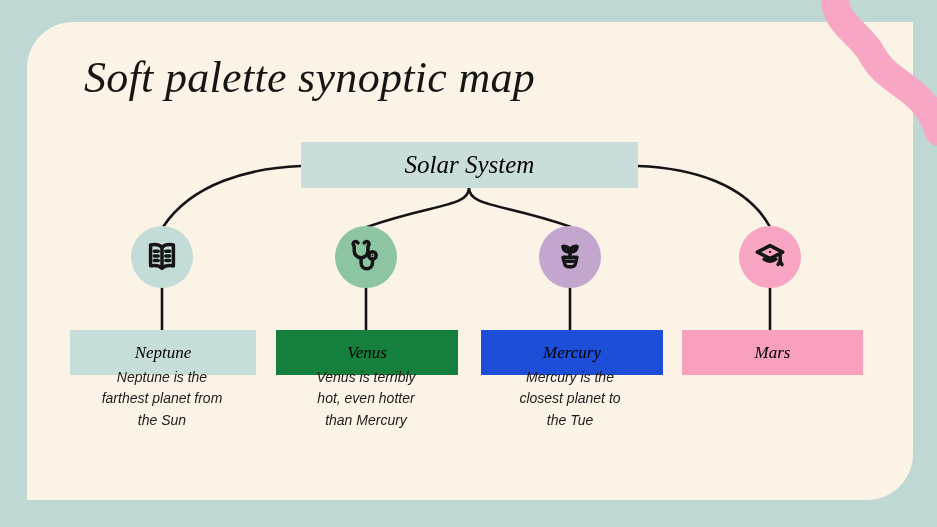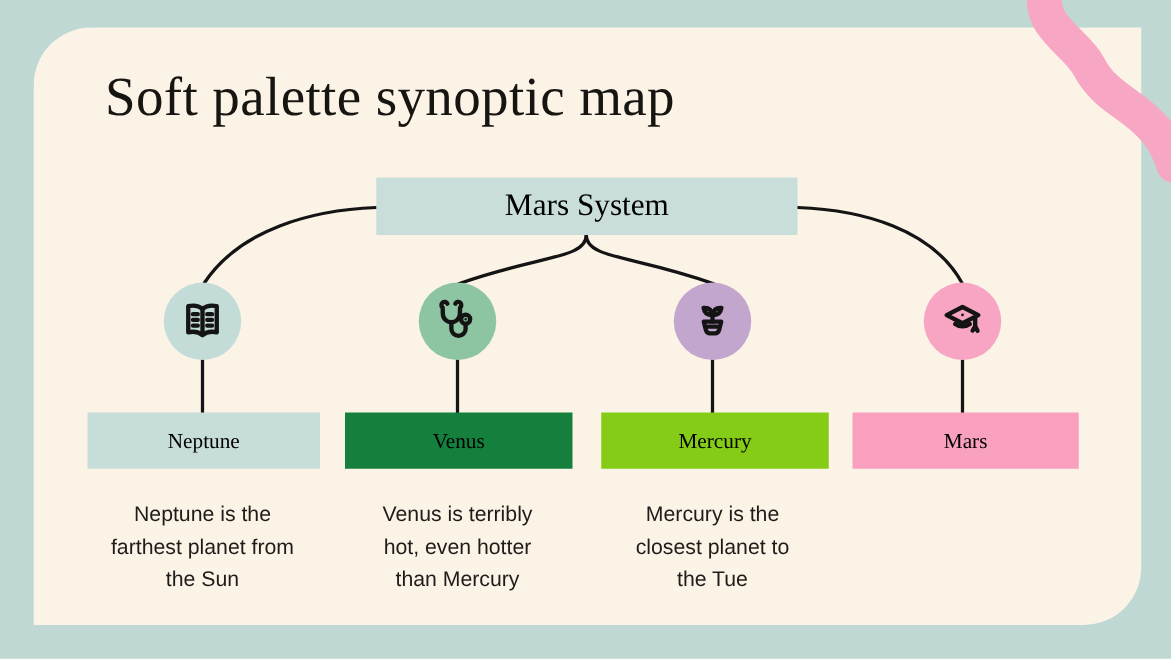--- a/index.html
+++ b/index.html
@@ -4,20 +4,21 @@
 <style>
   * { margin: 0; padding: 0; box-sizing: border-box; }
   html, body { width: 937px; height: 527px; }
   body { font-family: "Liberation Sans", sans-serif; overflow: hidden; }
 
   .stage {
     position: relative;
     width: 937px;
     height: 527px;
     overflow: hidden;
+    font-style: italic;
   }
 
   .card {
     position: absolute;
     left: 27px;
     top: 22px;
     width: 886px;
     height: 478px;
     border-radius: 46px 0 46px 0;
     z-index: 1;
@@ -78,24 +79,24 @@
     align-items: center;
     justify-content: center;
     font-family: "Liberation Serif", "DejaVu Serif", serif;
     font-size: 17px;
     font-weight: 500;
     z-index: 3;
   }
 
   .node-desc {
     position: absolute;
-    top: 399px;
+    top: 367px;
     width: 200px;
     text-align: center;
-    font-size: 17px;
+    font-size: 14px;
     line-height: 1.52;
     white-space: pre-line;
     color: #1e1c19;
     z-index: 3;
   }
 
   .ribbon {
     position: absolute;
     left: 0; top: 0;
     width: 937px; height: 527px;
@@ -127,21 +128,21 @@
       <path d="M469 188 C469 207 432 204 367 227"></path>
       <path d="M469 188 C469 207 506 204 571 227"></path>
       <path d="M162 288 V330"></path>
       <path d="M366 288 V330"></path>
       <path d="M570 288 V330"></path>
       <path d="M770 288 V330"></path>
     </g>
   </svg>
 
   <div class="root-box" style="background-color: rgb(201, 222, 219);">
-    <span>Mars System</span>
+    <span>Solar System</span>
   </div>
 
   <div class="node-circle" style="left: 131px; background-color: rgb(195, 220, 216);">
     <svg viewBox="0 0 24 24">
       <path class="icon-stroke" d="M12 5.8 C10.2 4.2 7.2 3.9 4.8 4.4 V17.6 C7.2 17.1 10.2 17.4 12 19 C13.8 17.4 16.8 17.1 19.2 17.6 V4.4 C16.8 3.9 13.8 4.2 12 5.8 Z"></path>
       <path class="icon-stroke" d="M12 5.8 V19"></path>
       <path class="icon-stroke" d="M7.2 8.4h2.4 M7.2 11.3h2.4 M7.2 14.2h2.4 M14.4 8.4h2.4 M14.4 11.3h2.4 M14.4 14.2h2.4"></path>
     </svg>
   </div>
   <div class="node-box" style="left: 70px; width: 186px; background-color: rgb(198, 221, 217);">
@@ -168,21 +169,21 @@
 
   <div class="node-circle" style="left: 539px; background-color: rgb(195, 166, 206);">
     <svg viewBox="0 0 24 24">
       <path class="icon-stroke" d="M12 12.2V8.8"></path>
       <path class="icon-stroke" d="M12 8.8C9.5 9 7.9 7.7 7.5 5.3c2.5-.2 4.1 1.1 4.5 3.5Z"></path>
       <path class="icon-stroke" d="M12 8.8c2.5.2 4.1-1.1 4.5-3.5-2.5-.2-4.1 1.1-4.5 3.5Z"></path>
       <path class="icon-stroke" d="M7.6 12.2h8.8l-1.1 4.3a2.2 2.2 0 0 1-2.1 1.6h-2.4a2.2 2.2 0 0 1-2.1-1.6Z"></path>
       <path class="icon-stroke" d="M9.8 14.7h4.4"></path>
     </svg>
   </div>
-  <div class="node-box" style="left: 481px; width: 182px; background-color: #84cc16;">
+  <div class="node-box" style="left: 481px; width: 182px; background-color: #1d4ed8;">
     <span>Mercury</span>
   </div>
   <p class="node-desc" style="left:470px">Mercury is the
 closest planet to
 the Tue</p>
 
   <div class="node-circle" style="left: 739px; background-color: rgb(248, 165, 195);">
     <svg viewBox="0 0 24 24">
       <path class="icon-stroke" d="M12 4.8 20 8.9l-8 4.1-8-4.1Z"></path>
       <circle cx="12" cy="8.8" r="0.7" fill="#141414" stroke="none"></circle>

